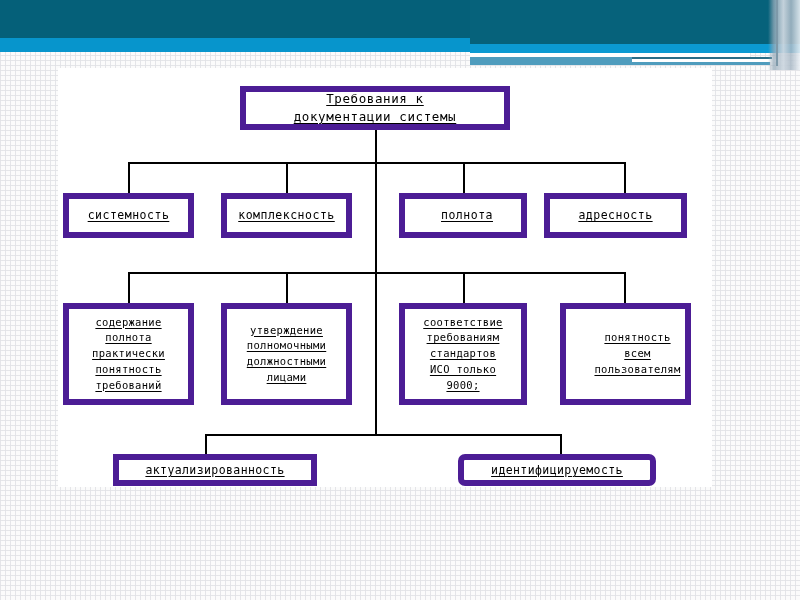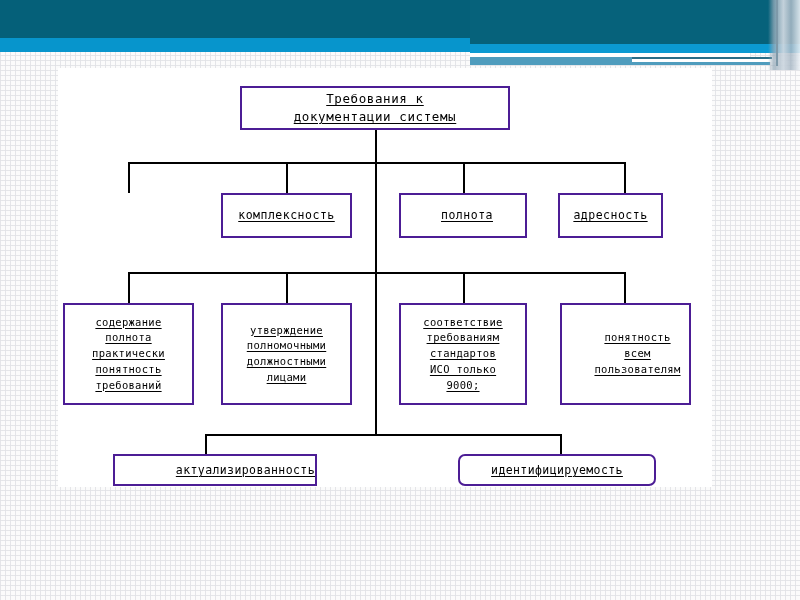--- a/index.html
+++ b/index.html
@@ -99,21 +99,21 @@
   
   .line {
     position: absolute;
     background: #000000;
   }
 
   
   .box {
     position: absolute;
     box-sizing: border-box;
-    border: 2px solid #4c1d95;
+    border: 6px solid #4c1d95;
     background: #ffffff;
     display: flex;
     flex-direction: column;
     align-items: center;
     justify-content: center;
     text-align: center;
     color: #000000;
     font-family: "DejaVu Sans Mono", "Liberation Mono", monospace;
     overflow: visible;
   }
@@ -164,30 +164,33 @@
 
     <div class="line" style="left:147px; top:366px; width:357px; height:2px;"></div>
     <div class="line" style="left:147px; top:366px; width:2px; height:20px;"></div>
     <div class="line" style="left:502px; top:366px; width:2px; height:20px;"></div>
 
     <div class="box root" style="left:182px; top:18px; width:270px; height:44px;">
       <span class="ln">Требования к</span>
       <span class="ln">документации системы</span>
     </div>
 
+    <div class="box lvl2" style="left:5px; top:125px; width:131px; height:45px;">
+      <span class="ln">системность</span>
+    </div>
 
     <div class="box lvl2" style="left:163px; top:125px; width:131px; height:45px;">
       <span class="ln">комплексность</span>
     </div>
 
     <div class="box lvl2" style="left:341px; top:125px; width:128px; height:45px;padding-left:8px;">
       <span class="ln">полнота</span>
     </div>
 
-    <div class="box lvl2" style="left:500px; top:125px; width:105px; height:45px;">
+    <div class="box lvl2" style="left:486px; top:125px; width:143px; height:45px;">
       <span class="ln">адресность</span>
     </div>
 
     <div class="box lvl3" style="left:5px; top:235px; width:131px; height:102px;text-align:center;">
       <span class="ln">содержание</span>
       <span class="ln">полнота</span>
       <span class="ln">практически</span>
       <span class="ln">понятность</span>
       <span class="ln">требований</span>
     </div>
@@ -206,21 +209,21 @@
       <span class="ln">ИСО только</span>
       <span class="ln">9000;</span>
     </div>
 
     <div class="box lvl3" style="left:502px; top:235px; width:131px; height:102px;padding-left:24px;">
       <span class="ln">понятность</span>
       <span class="ln">всем</span>
       <span class="ln">пользователям</span>
     </div>
 
-    <div class="box lvl4" style="left:55px; top:386px; width:204px; height:32px;align-items:flex-end;">
+    <div class="box lvl4" style="left:55px; top:386px; width:204px; height:32px;">
       <span class="ln">актуализированность</span>
     </div>
 
     <div class="box lvl4" style="left:400px; top:386px; width:198px; height:32px;border-radius:7px;">
       <span class="ln">идентифицируемость</span>
     </div>
 
   </div>
 </div>
 

